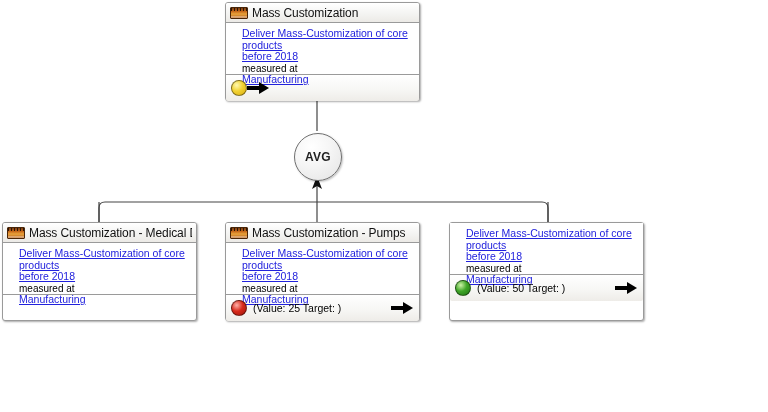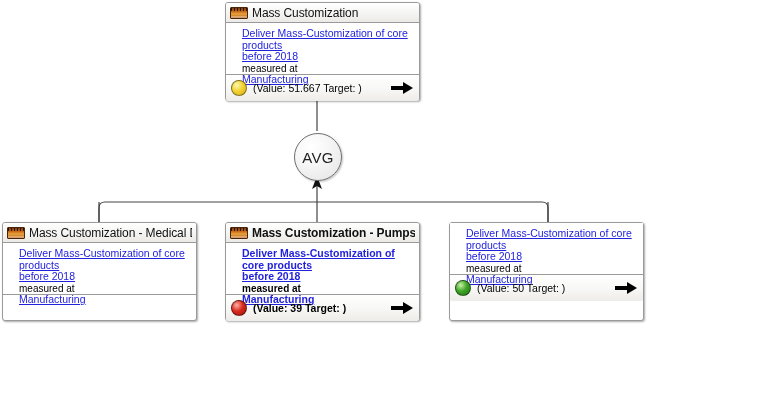--- a/index.html
+++ b/index.html
@@ -166,23 +166,24 @@
     height: 46px;
     border-radius: 50%;
     border: 1px solid #6f6f6f;
     background: radial-gradient(circle at 36% 28%, #ffffff 0%, #f6f6f6 40%, #e3e3e3 100%);
     box-shadow: 1px 1px 2px rgba(0,0,0,0.25);
     display: flex;
     align-items: center;
     justify-content: center;
   }
   .agg-label {
-    font-size: 15px;
+    font-size: 12px;
     color: #222222;
     letter-spacing: 0.3px;
+    font-weight: bold;
   }
 </style>
 </head>
 <body>
 
 <svg id="connectors" viewBox="0 0 768 412" width="768" height="412" xmlns="http://www.w3.org/2000/svg">
 
   <line x1="317" y1="101" x2="317" y2="131" stroke="#444444" stroke-width="1.2"></line>
 
   <line x1="317" y1="202" x2="317" y2="182" stroke="#444444" stroke-width="1.2"></line>
@@ -207,21 +208,20 @@
     <span class="linkline">
       <span class="lnk">before 2018</span>
     </span>
     <span class="plain">measured at</span>
     <span class="linkline">
       <span class="lnk">Manufacturing</span>
     </span>
   </div>
   <div class="node-footer">
     <span class="status-dot yellow"></span>
-    <span class="footer-text">(Value: 51.667  Target: )</span>
     <span class="arrow-right"></span>
   </div>
 </div>
 
 <div class="agg-node" style="left:294px; top:133px;">
   <span class="agg-label">AVG</span>
 </div>
 
 <div class="node" style="left:2px; top:222px; width:195px; height:99px;">
   <div class="node-header">
@@ -235,40 +235,40 @@
     <span class="linkline">
       <span class="lnk">before 2018</span>
     </span>
     <span class="plain">measured at</span>
     <span class="linkline">
       <span class="lnk">Manufacturing</span>
     </span>
   </div>
 </div>
 
-<div class="node" style="left:225px; top:222px; width:195px; height:99px;font-weight:bold;">
+<div class="node" style="left:225px; top:222px; width:195px; height:99px;">
   <div class="node-header">
     <span class="measure-icon"></span>
     <span class="node-title">Mass Customization - Pumps</span>
   </div>
   <div class="node-body" style="height:52px;">
     <span class="linkline">
       <span class="lnk">Deliver Mass-Customization of core products</span>
     </span>
     <span class="linkline">
       <span class="lnk">before 2018</span>
     </span>
     <span class="plain">measured at</span>
     <span class="linkline">
       <span class="lnk">Manufacturing</span>
     </span>
   </div>
   <div class="node-footer">
     <span class="status-dot red"></span>
-    <span class="footer-text">(Value: 39  Target: )</span>
+    <span class="footer-text">(Value: 25  Target: )</span>
     <span class="arrow-right"></span>
   </div>
 </div>
 
 <div class="node" style="left:449px; top:222px; width:195px; height:99px;">
   <div class="node-body" style="height:52px;">
     <span class="linkline">
       <span class="lnk">Deliver Mass-Customization of core products</span>
     </span>
     <span class="linkline">

